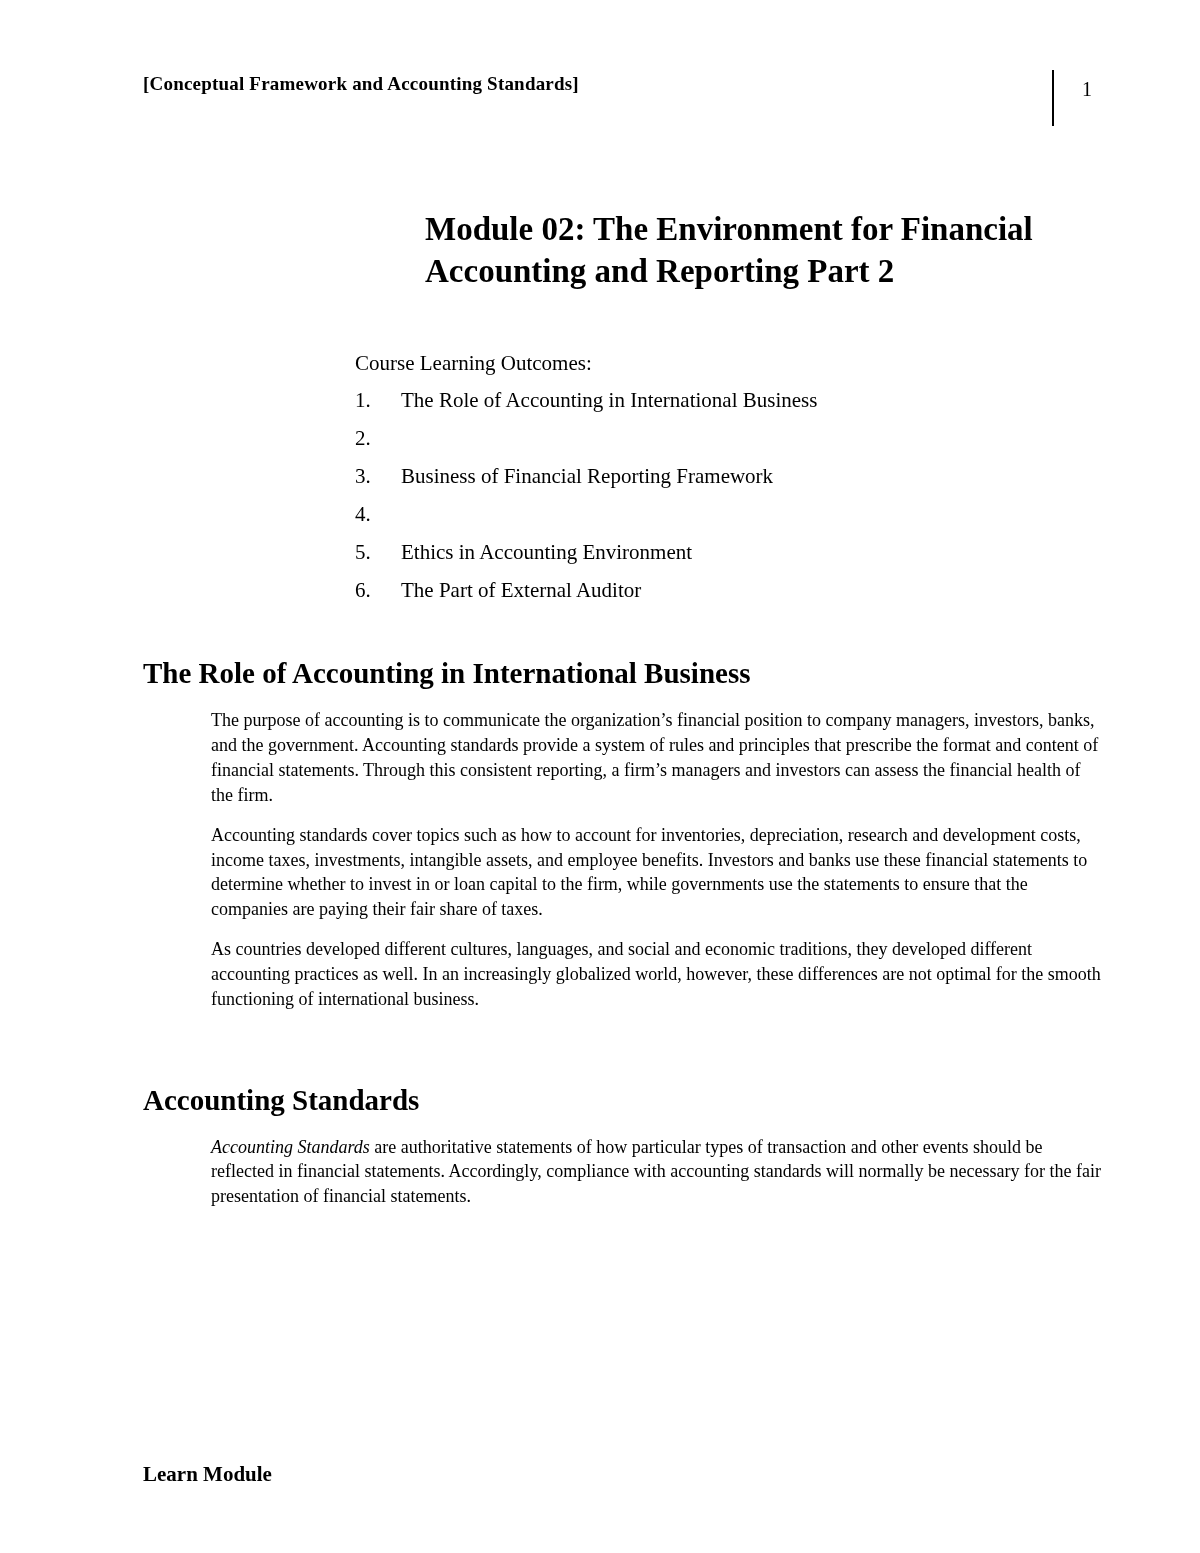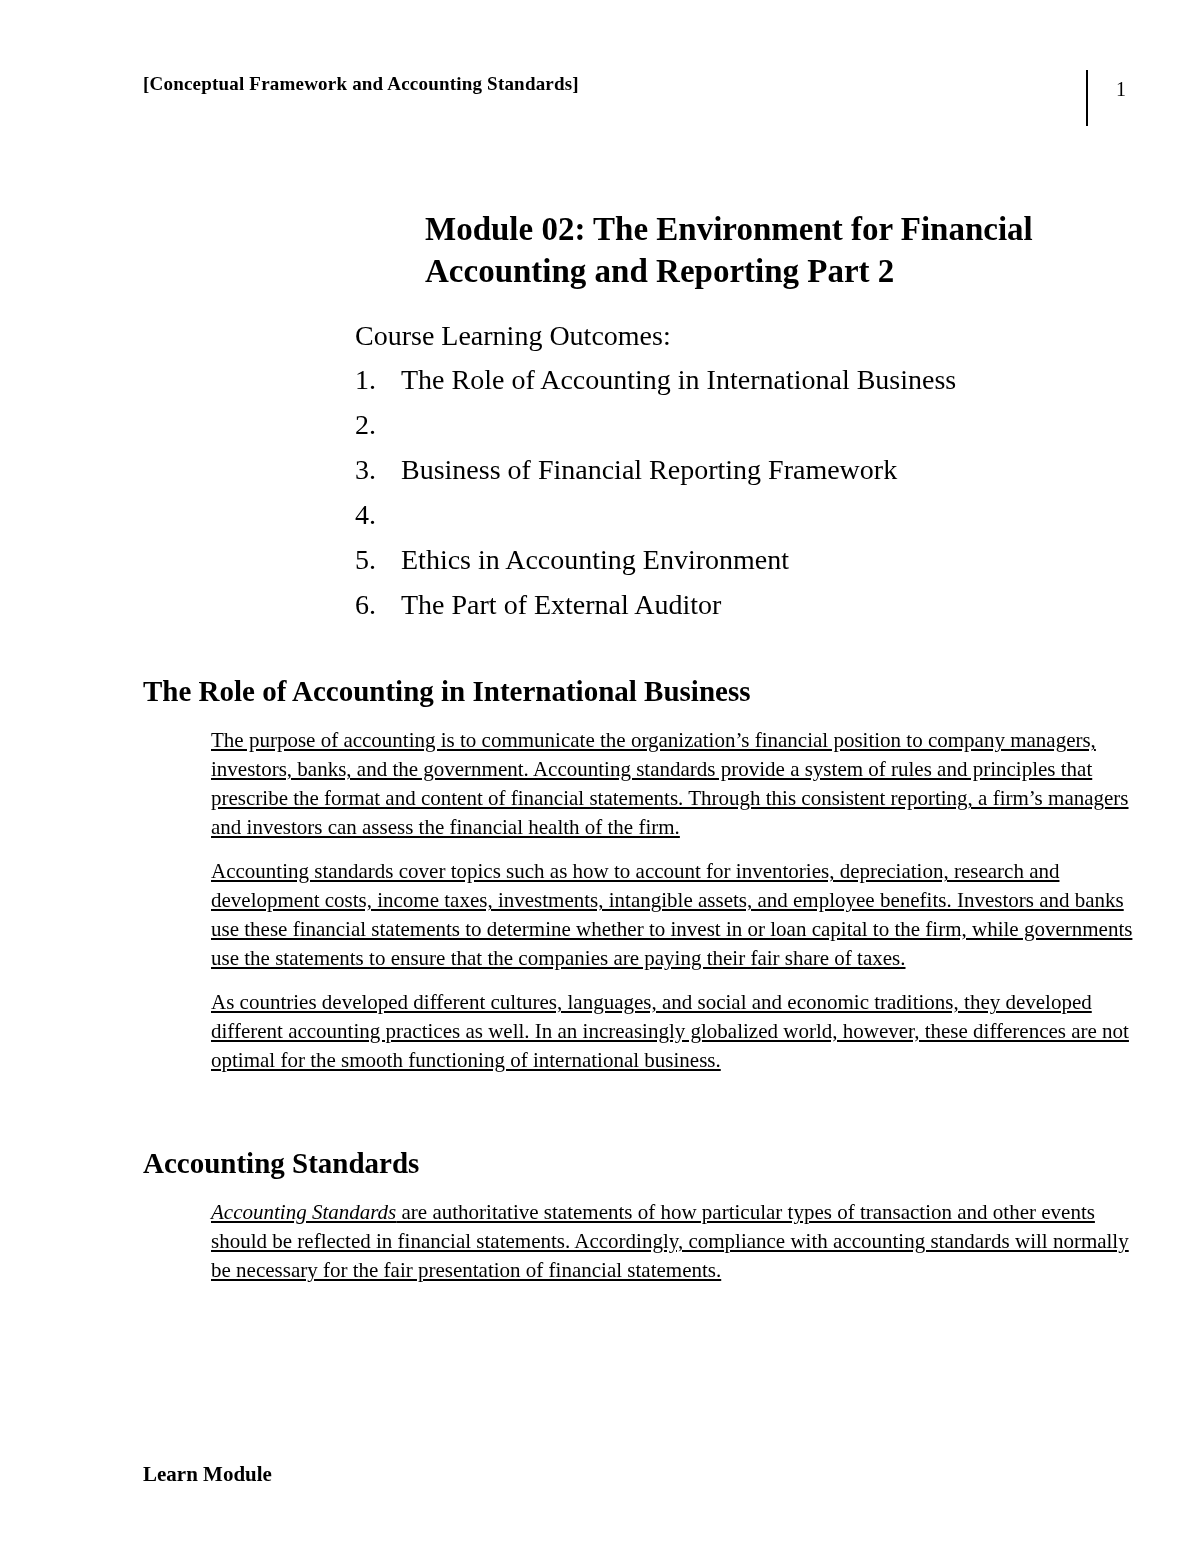--- a/index.html
+++ b/index.html
@@ -9,21 +9,21 @@
     color: #000000;
     width: 1200px;
     height: 1553px;
     position: relative;
     overflow: hidden;
   }
   .page {
     position: relative;
     width: 1200px;
     height: 1553px;
-    padding: 70px 64px 0 143px;
+    padding: 70px 98px 0 143px;
   }
 
   
   .doc-header {
     display: flex;
     justify-content: space-between;
     align-items: flex-start;
   }
   .header-lines {
     font-weight: bold;
@@ -51,22 +51,22 @@
   .module-title {
     margin: 82px 0 8px 282px;
     font-size: 33px;
     font-weight: bold;
     line-height: 1.28;
     max-width: 700px;
   }
 
   
   .outcomes {
-    margin: 28px 0 0 212px;
-    font-size: 28px;
+    margin: 59px 0 0 212px;
+    font-size: 21px;
   }
   .outcomes-label {
     margin-left: 0;
   }
   .outcomes-list {
     margin-top: 12px;
   }
   .outcome-item {
     display: flex;
     margin-bottom: 13px;
@@ -83,23 +83,22 @@
     font-weight: bold;
     margin-top: 54px;
     margin-bottom: 18px;
   }
   .section-heading.second {
     margin-top: 72px;
   }
   .body-copy {
     margin-left: 68px;
     max-width: 935px;
-    font-size: 21px;
+    font-size: 18px;
     line-height: 1.38;
-    text-decoration: underline;
   }
   .body-copy p {
     margin-bottom: 15px;
   }
   .body-copy em {
     font-style: italic;
   }
 
   
   .doc-footer {

